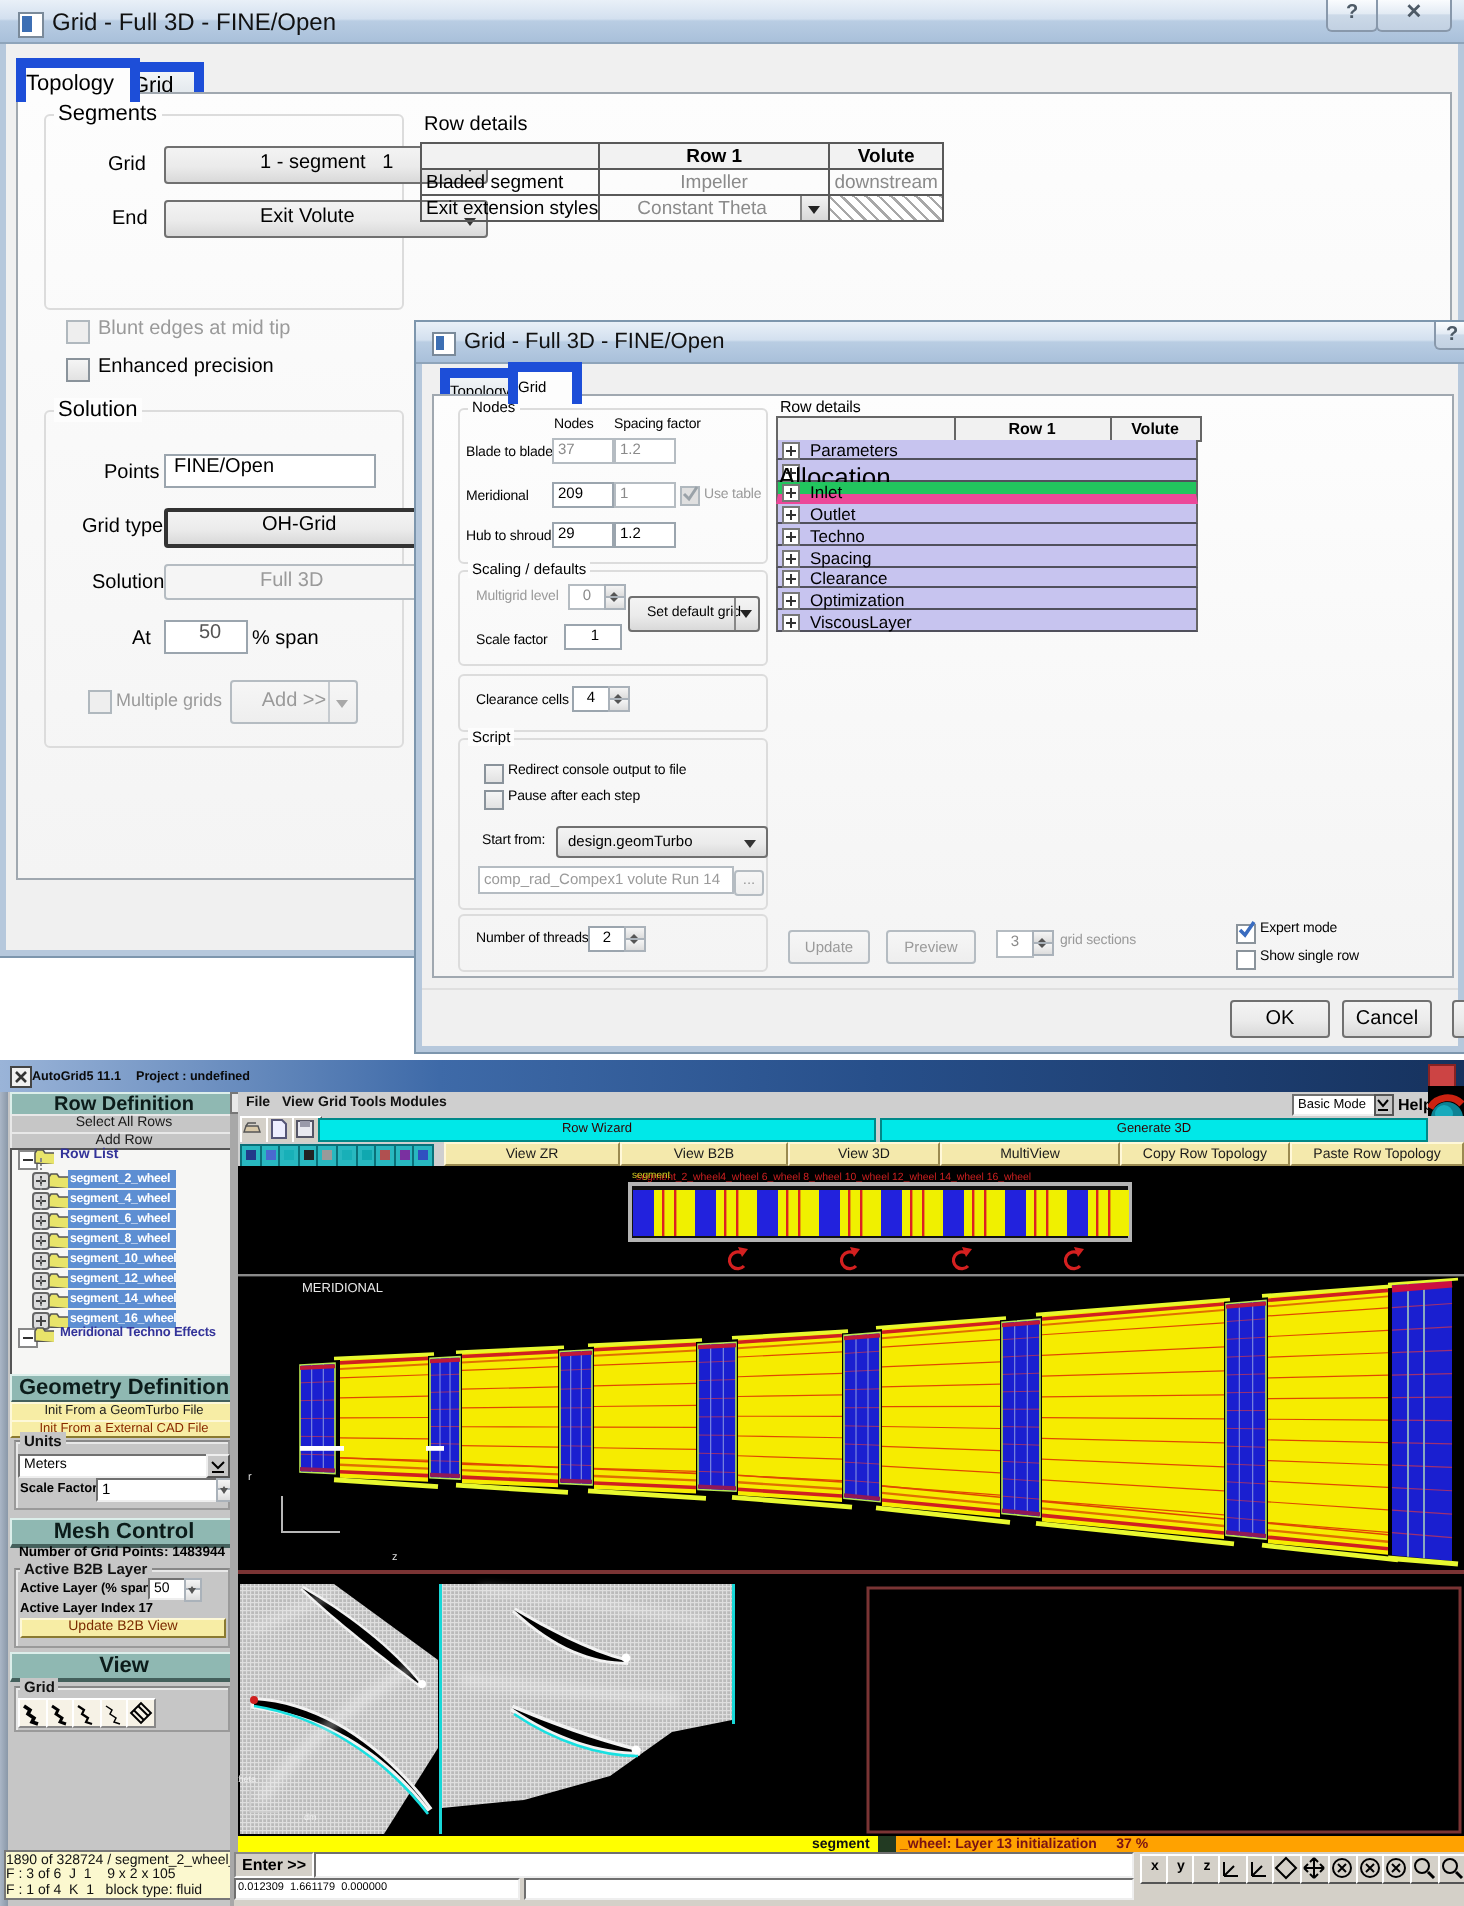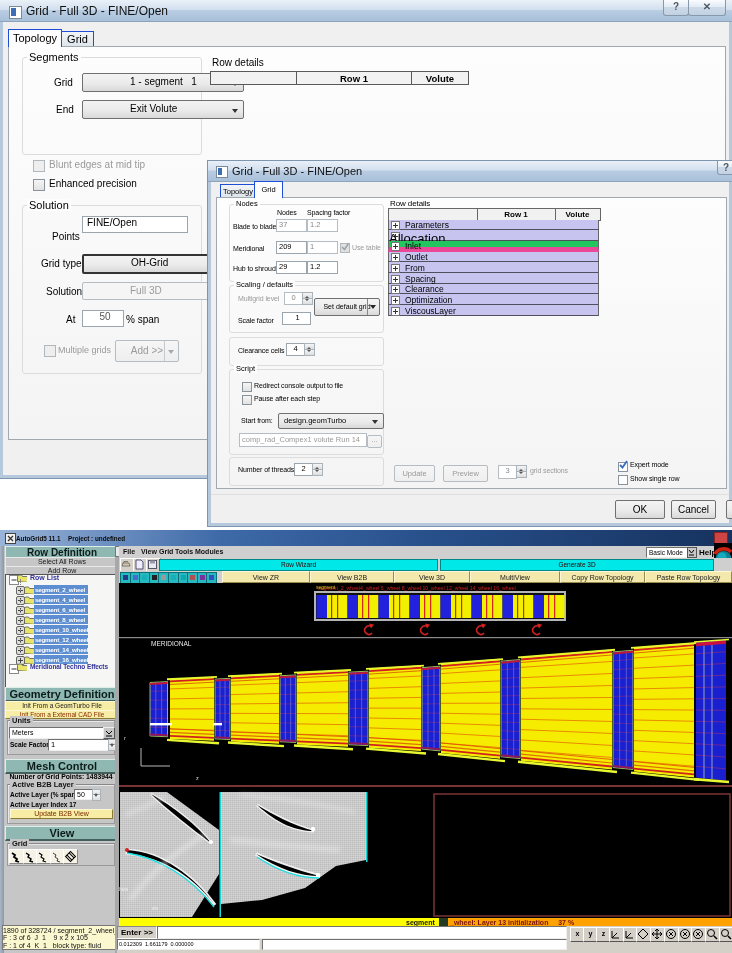--- a/index.html
+++ b/index.html
@@ -4,21 +4,21 @@
 html,body{margin:0;padding:0;}
 #page{position:relative;width:732px;height:953px;background:#fff;overflow:hidden;font-family:"Liberation Sans",sans-serif;}
 .a{position:absolute;}
 svg{display:block;}
 
 .dlg{position:absolute;border:1px solid #7d96ad;background:#f0f0f0;box-shadow:inset 0 0 0 3px #b6c8dc;}
 .tbar{position:absolute;left:0;right:0;top:0;height:21px;background:linear-gradient(#e9f0f8,#d3e0ef 45%,#b9cde3 50%,#a9c0da);border-bottom:1px solid #8ea4ba;}
 .ttl{position:absolute;top:4px;font-size:12px;color:#111;}
 .tbtn{position:absolute;top:0;height:15px;background:linear-gradient(#fafcfe,#e3ebf4 45%,#ccd9e8 50%,#c2d1e2);border:1px solid #8898ab;border-top:none;border-radius:0 0 3px 3px;color:#4d5a66;font-weight:bold;text-align:center;font-size:10px;line-height:14px;}
 .tabpage{position:absolute;background:linear-gradient(#fdfdfd,#f4f4f4);border:1px solid #a0a8b0;}
-.tab{position:absolute;font-size:11px;text-align:center;border:1px solid #1d4ed8;}
+.tab{position:absolute;font-size:11px;text-align:left;border:5px solid #1d4ed8;}
 .tab.on{background:#fdfdfd;border-bottom:none;z-index:3;}
 .tab.off{background:linear-gradient(#f2f5f7,#dde4ea);}
 
 .gb{position:absolute;border:1px solid #dcdcdc;border-radius:3px;}
 .gbl{position:absolute;font-size:11px;color:#000;background:inherit;padding:0 2px;text-align:center;}
 .lbl{position:absolute;font-size:11px;color:#000;white-space:nowrap;}
 .dis{color:#9a9a9a !important;}
 
 .cmb{position:absolute;border:1px solid #707070;border-radius:2px;background:linear-gradient(#f3f3f3,#ebebeb 55%,#d9d9d9);font-size:11px;color:#000;line-height:16px;padding-left:5px;white-space:nowrap;overflow:hidden;}
 .cmb .ar{position:absolute;right:5px;top:50%;margin-top:-1px;width:0;height:0;border:3.5px solid transparent;border-top:4px solid #333;}
@@ -70,32 +70,47 @@
  <div class="cmb" style="left:82px;top:100px;width:113px;height:17px;">Exit Volute<i class="ar"></i></div>
 
  <div class="lbl" style="left:212px;top:57px;">Row details</div>
  <table class="t1" style="left:210px;top:71px;">
   <tbody>
           <tr>
             <td style="width:85px;background:#f2f2f2;"></td>
             <td style="width:114px;background:#f2f2f2;text-align:center;font-weight:bold;">Row 1</td>
             <td style="width:56px;background:#f2f2f2;text-align:center;font-weight:bold;">Volute</td>
           </tr>
+  <tr>
+            <td style="padding-left:2px;">Bladed segment</td>
+            <td style="text-align:center;color:#8a8a8a;">Impeller</td>
+            <td style="text-align:center;color:#8a8a8a;">downstream</td>
+          </tr>
+  <tr>
+            <td style="padding-left:2px;">Exit extension styles</td>
+            <td class="cth">
+              <span style="color:#8a8a8a;display:block;text-align:center;padding-right:12px;">Constant Theta</span>
+              <span style="position:absolute;right:0;top:0;bottom:0;width:13px;background:linear-gradient(#f2f2f2,#d8d8d8);border-left:1px solid #888;">
+                <i style="position:absolute;left:3px;top:5px;width:0;height:0;border:3.5px solid transparent;border-top:4px solid #222;"></i>
+              </span>
+            </td>
+            <td class="hatch"></td>
+          </tr>
  </tbody>
       </table>
 
  <div class="cb" style="left:33px;top:160px;background:#eee;border-color:#b0b8be;"></div>
  <div class="lbl dis" style="left:49px;top:159px;">Blunt edges at mid tip</div>
  <div class="cb" style="left:33px;top:179px;"></div>
  <div class="lbl" style="left:49px;top:178px;">Enhanced precision</div>
 
  <div class="gb" style="left:22px;top:205px;width:178px;height:167px;"></div>
  <div class="gbl" style="left:27px;top:199px;background:#fdfdfd;">Solution</div>
  <div class="lbl" style="left:52px;top:231px;">Points</div>
- <div class="inp" style="left:82px;top:216px;width:100px;height:15px;">FINE/Open</div>
+ <div class="inp" style="left:82px;top:227px;width:100px;height:15px;">FINE/Open</div>
  <div class="lbl" style="left:41px;top:258px;">Grid type</div>
  <div class="cmb" style="left:82px;top:254px;width:110px;height:16px;border:2px solid #333;line-height:14px;">OH-Grid<i class="ar"></i></div>
  <div class="lbl" style="left:46px;top:286px;">Solution</div>
  <div class="cmb dis2" style="left:82px;top:282px;width:110px;height:16px;">Full 3D<i class="ar"></i></div>
  <div class="lbl" style="left:66px;top:314px;">At</div>
  <div class="inp" style="left:82px;top:310px;width:36px;height:15px;text-align:center;color:#555;">50</div>
  <div class="lbl" style="left:126px;top:314px;">% span</div>
  <div class="cb" style="left:44px;top:345px;background:#eee;border-color:#b0b8be;"></div>
  <div class="lbl dis" style="left:58px;top:345px;font-size:9px;">Multiple grids</div>
  <div class="btn7 d" style="left:115px;top:340px;width:62px;height:20px;line-height:20px;">Add &gt;&gt;<span style="position:absolute;right:13px;top:0;bottom:0;border-right:1px solid #c5cacf;"></span><i style="position:absolute;right:4px;top:9px;width:0;height:0;border:3px solid transparent;border-top:4px solid #a8a8a8;"></i></div>
@@ -215,21 +230,21 @@
           </svg>
         </div>
         <div class="a" style="left:16px;top:0.5px;font-size:8.5px;color:#000;">Outlet</div>
       </div>
       <div class="a" style="left:180px;top:101.3px;width:211px;height:10.7px;background:#c7c4ef;border-bottom:1px solid #50505c;border-left:1px solid #666;border-right:1px solid #666;box-sizing:border-box;">
         <div class="a" style="left:2px;top:1.5px;width:7px;height:7px;background:#fff;border:1px solid #777;">
           <svg width="7" height="7">
             <path d="M1 3.5 h5 M3.5 1 v5" stroke="#333" stroke-width="1"></path>
           </svg>
         </div>
-        <div class="a" style="left:16px;top:0.5px;font-size:8.5px;color:#000;">From</div>
+        <div class="a" style="left:16px;top:0.5px;font-size:8.5px;color:#000;">Techno</div>
       </div>
       <div class="a" style="left:180px;top:112px;width:211px;height:10.7px;background:#c7c4ef;border-bottom:1px solid #50505c;border-left:1px solid #666;border-right:1px solid #666;box-sizing:border-box;">
         <div class="a" style="left:2px;top:1.5px;width:7px;height:7px;background:#fff;border:1px solid #777;">
           <svg width="7" height="7">
             <path d="M1 3.5 h5 M3.5 1 v5" stroke="#333" stroke-width="1"></path>
           </svg>
         </div>
         <div class="a" style="left:16px;top:0.5px;font-size:8.5px;color:#000;">Spacing</div>
       </div>
       <div class="a" style="left:180px;top:122.69999999999999px;width:211px;height:10.7px;background:#c7c4ef;border-bottom:1px solid #50505c;border-left:1px solid #666;border-right:1px solid #666;box-sizing:border-box;">

